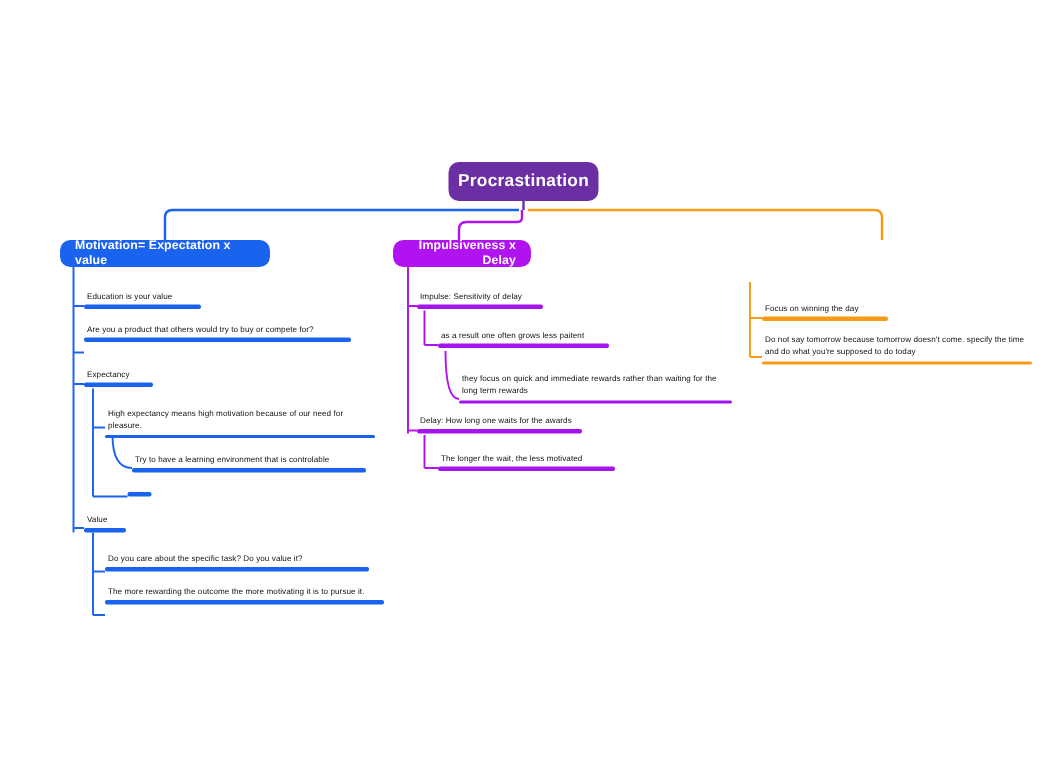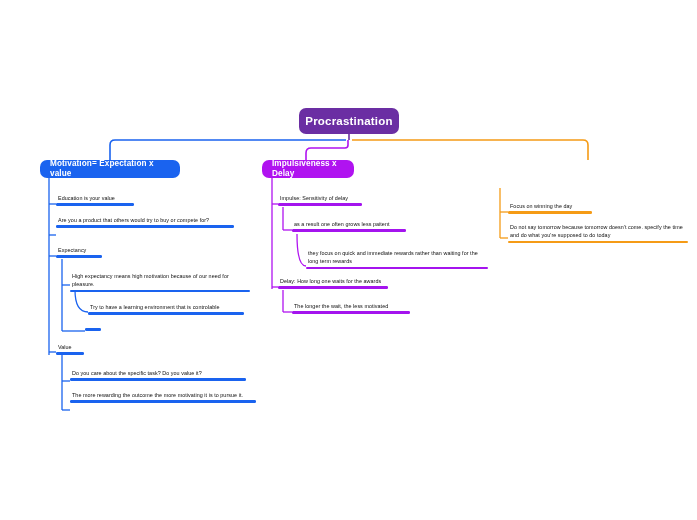--- a/index.html
+++ b/index.html
@@ -22,21 +22,21 @@
     padding:5px 10px;
     line-height:1.25;
   }
   .root{
     background:#6b2ea3;
     font-size:11.5px;
     letter-spacing:.2px;
     justify-content:center;
   }
   .h-blue{background:#1a63ef;font-size:8.2px;letter-spacing:.1px;}
-  .h-magenta{background:#b013f0;font-size:8.2px;letter-spacing:.1px;}
+  .h-magenta{background:#b013f0;font-size:8.2px;letter-spacing:.1px;text-align:right;}
   .h-orange{background:#f59b16;color:#1a1a1a;font-size:8.2px;letter-spacing:.1px;}
 
   
   .leaf{padding-bottom:3px;}
   .leaf .txt{
     font-size:5.4px;
     line-height:1.55;
     color:#101010;
     display:block;
     padding:0 2px 1px 2px;

